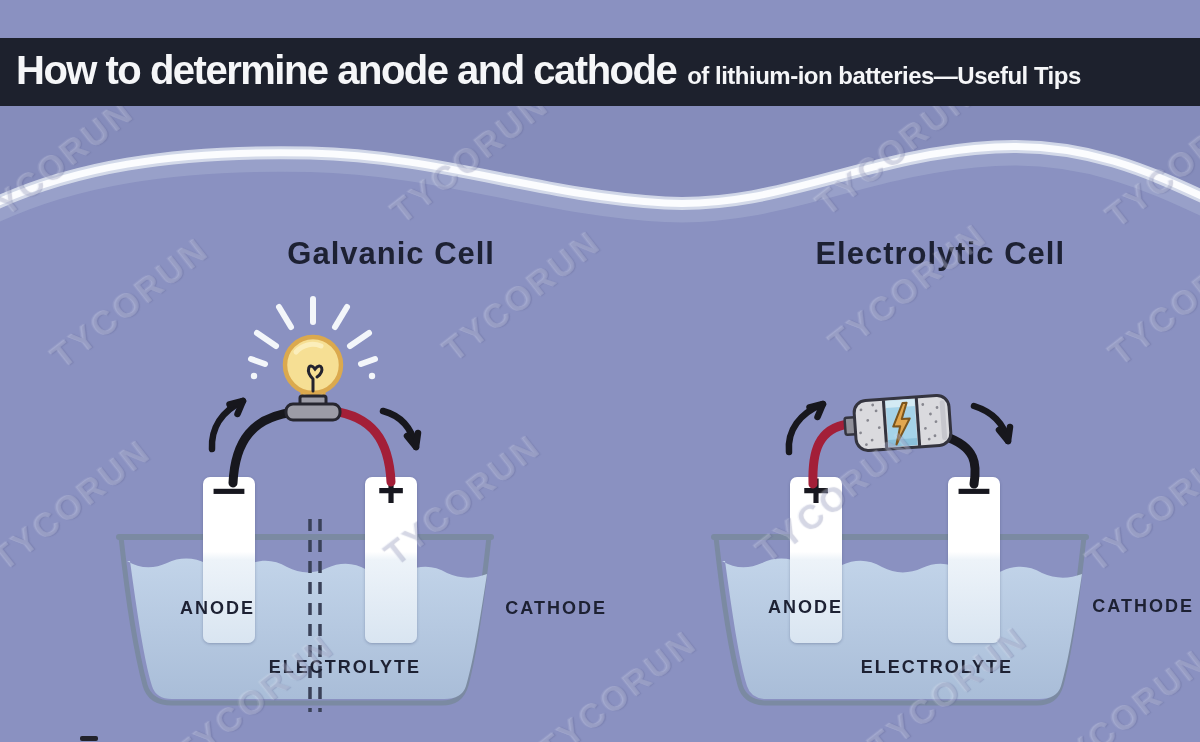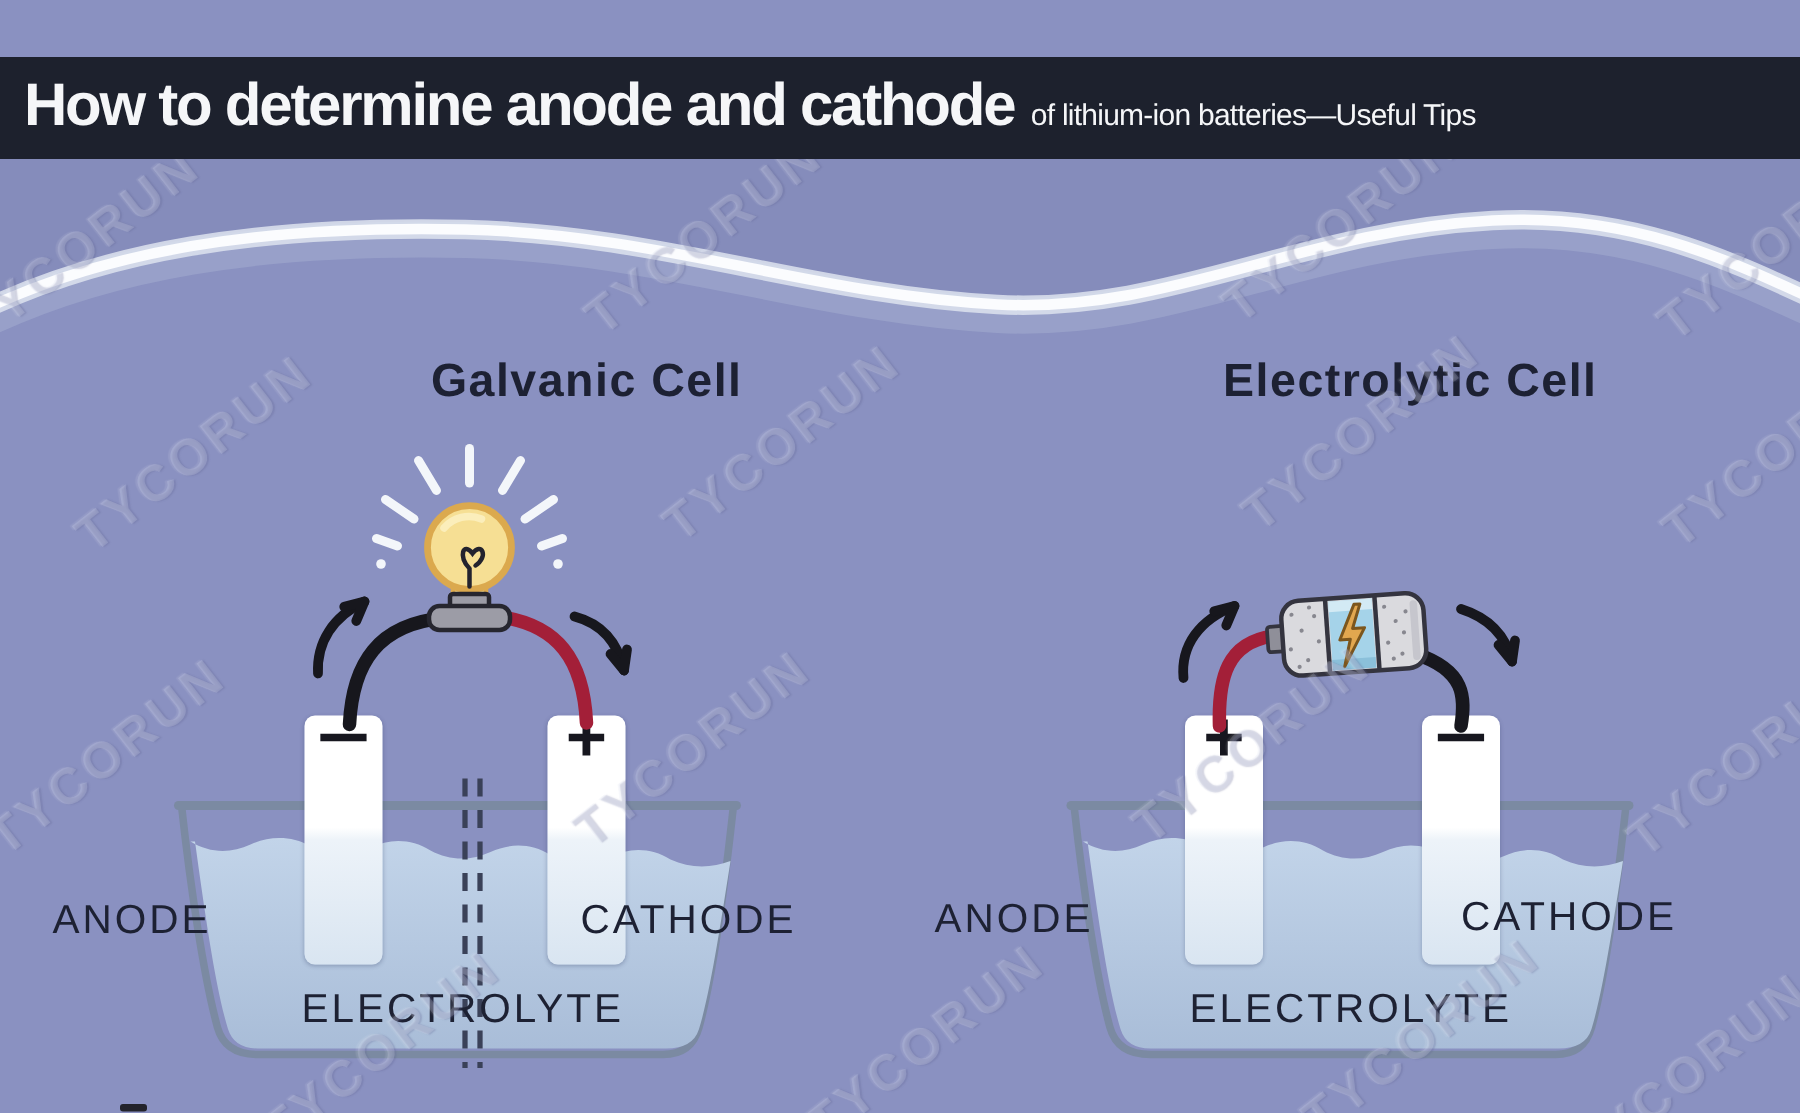--- a/index.html
+++ b/index.html
@@ -17,21 +17,21 @@
     position:absolute; left:0; top:38px; width:1200px; height:68px;
     background:var(--header-bg);
     display:flex; align-items:baseline; padding-left:16px; box-sizing:border-box;
     white-space:nowrap; z-index:10;
   }
   .header .t-main{
     color:var(--header-text); font-size:40px; font-weight:700;
     letter-spacing:-1.5px; line-height:64px;
   }
   .header .t-rest{
-    color:var(--header-text); font-size:20px; font-weight:400;
+    color:var(--header-text); font-size:24px; font-weight:700;
     letter-spacing:-0.5px; margin-left:11px;
   }
   
   .layerA,.layerB{position:absolute;left:0;top:0;width:1200px;height:742px;}
   .layerA{z-index:1;} .layerB{z-index:3;}
   
   .electrode{
     position:absolute; width:52px; height:166px; z-index:2;
     background:linear-gradient(180deg,#ffffff 0%,#ffffff 45%,#edf3f9 50%,#d9e5f1 100%);
     border-radius:7px; box-shadow:0 1px 3px rgba(40,50,90,.3);
@@ -42,22 +42,22 @@
     line-height:44px;
   }
   .electrode .sign.minus{transform:scaleX(1.5) scaleY(1.15);}
   .electrode .sign.plus{transform:scale(1.15);}
   
   .celltitle{
     position:absolute; width:320px; text-align:right; z-index:4;
     font-size:31px; font-weight:700; color:var(--label-color); letter-spacing:1px;
   }
   .lbl{
-    position:absolute; width:220px; text-align:left; z-index:4;
-    font-size:27px; font-weight:400; color:var(--label-color); letter-spacing:2px;
+    position:absolute; width:220px; text-align:right; z-index:4;
+    font-size:18px; font-weight:700; color:var(--label-color); letter-spacing:2px;
   }
   
   .wm{
     position:absolute; z-index:5; font-size:34px; font-weight:700; letter-spacing:3px;
     color:rgba(224,229,247,0.20);
     text-shadow:1px 1px 1px rgba(96,102,148,0.28), -1px -1px 1px rgba(255,255,255,0.10);
     transform:translate(-50%,-50%) rotate(-38deg); white-space:nowrap;
   }
   .stray{
     position:absolute; left:80px; top:736px; width:18px; height:5px;

